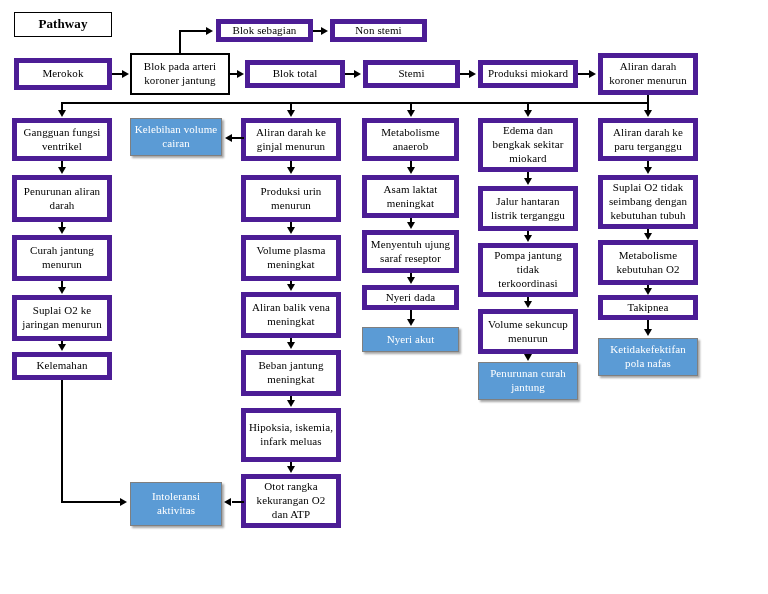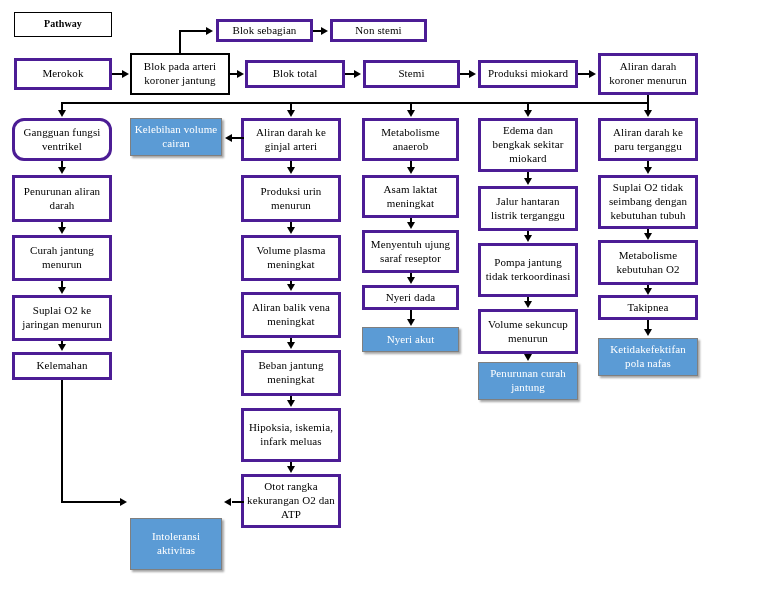--- a/index.html
+++ b/index.html
@@ -7,41 +7,41 @@
   body{font-family:"Liberation Serif","DejaVu Serif",serif;}
   #canvas{
     position:relative;
     width:768px;height:594px;
     background:#ffffff;
     overflow:hidden;
   }
   .node{
     position:absolute;
     box-sizing:border-box;
-    border:3px solid #4c1d95;
+    border:5px solid #4c1d95;
     background:#ffffff;
     color:#000000;
     display:flex;
     align-items:center;
     justify-content:center;
     text-align:center;
     font-size:11px;
     line-height:1.25;
     padding:2px 3px;
     letter-spacing:.1px;
   }
   .node.blue{
     background:#5B9BD5;
     border:1px solid #7f7f7f;
     color:#ffffff;
     box-shadow:2px 2px 2px rgba(0,0,0,.35);
   }
   .node.title{
     font-weight:bold;
-    font-size:10px;
+    font-size:13px;
     border:1px solid #000;
     justify-content:flex-end;
   }
   .node.thick{ border:2px solid #000; }
   .node span{display:block;width:100%;}
 
   
   .ln{position:absolute;background:#000000;}
   .lnh{height:1.6px;}
   .lnv{width:1.6px;}
@@ -99,46 +99,46 @@
   </div>
 
   <div class="node" style="left:478px;top:60px;width:100px;height:28px;">
     <span>Produksi miokard</span>
   </div>
 
   <div class="node" style="left:598px;top:53px;width:100px;height:42px;">
     <span>Aliran darah koroner menurun</span>
   </div>
 
-  <div class="node" style="left:12px;top:118px;width:100px;height:43px;border-radius:12px;">
+  <div class="node" style="left:12px;top:118px;width:100px;height:43px;">
     <span>Gangguan fungsi ventrikel</span>
   </div>
   <div class="node" style="left:12px;top:175px;width:100px;height:47px;">
     <span>Penurunan aliran darah</span>
   </div>
   <div class="node" style="left:12px;top:235px;width:100px;height:46px;">
     <span>Curah jantung menurun</span>
   </div>
   <div class="node" style="left:12px;top:295px;width:100px;height:46px;">
     <span>Suplai O2 ke jaringan menurun</span>
   </div>
   <div class="node" style="left:12px;top:352px;width:100px;height:28px;">
     <span>Kelemahan</span>
   </div>
 
   <div class="node blue" style="left:130px;top:118px;width:92px;height:38px;">
     <span>Kelebihan volume cairan</span>
   </div>
 
-  <div class="node blue" style="left:130px;top:482px;width:92px;height:52px;margin-top:36px;">
+  <div class="node blue" style="left:130px;top:482px;width:92px;height:44px;">
     <span>Intoleransi aktivitas</span>
   </div>
 
   <div class="node" style="left:241px;top:118px;width:100px;height:43px;">
-    <span>Aliran darah ke ginjal arteri</span>
+    <span>Aliran darah ke ginjal menurun</span>
   </div>
   <div class="node" style="left:241px;top:175px;width:100px;height:47px;">
     <span>Produksi urin menurun</span>
   </div>
   <div class="node" style="left:241px;top:235px;width:100px;height:46px;">
     <span>Volume plasma meningkat</span>
   </div>
   <div class="node" style="left:241px;top:292px;width:100px;height:46px;">
     <span>Aliran balik vena meningkat</span>
   </div>

